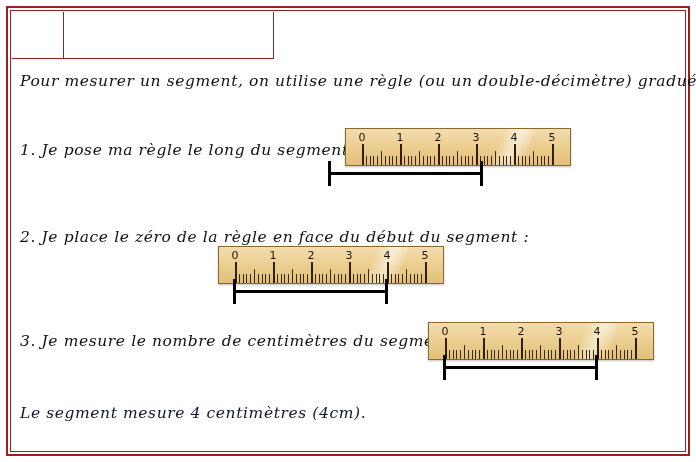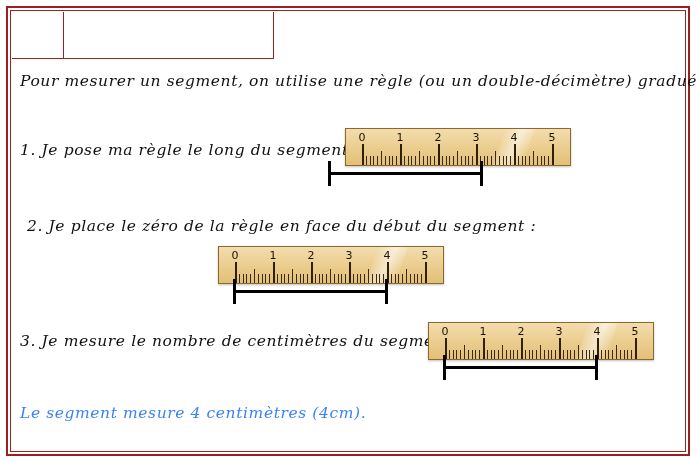--- a/index.html
+++ b/index.html
@@ -94,30 +94,30 @@
   }
   .step {
     position: absolute;
     font-size: 15.5px;
     font-style: italic;
     letter-spacing: 0.6px;
     color: #111;
     white-space: nowrap;
   }
   .step1 { left: 2px; top: 75px; }
-  .step2 { left: 2px; top: 151px; margin-left: 7px; }
+  .step2 { left: 2px; top: 162px; }
   .step3 { left: 2px; top: 266px; }
   .conclusion {
     position: absolute;
     left: 2px;
     top: 338px;
     font-size: 15.5px;
     font-style: italic;
     letter-spacing: 0.6px;
-    color: #3b82f6;
+    color: #0f172a;
     white-space: nowrap;
   }
 
   
   .ruler-wrap {
     position: absolute;
   }
   .ruler {
     position: relative;
     box-sizing: border-box;

